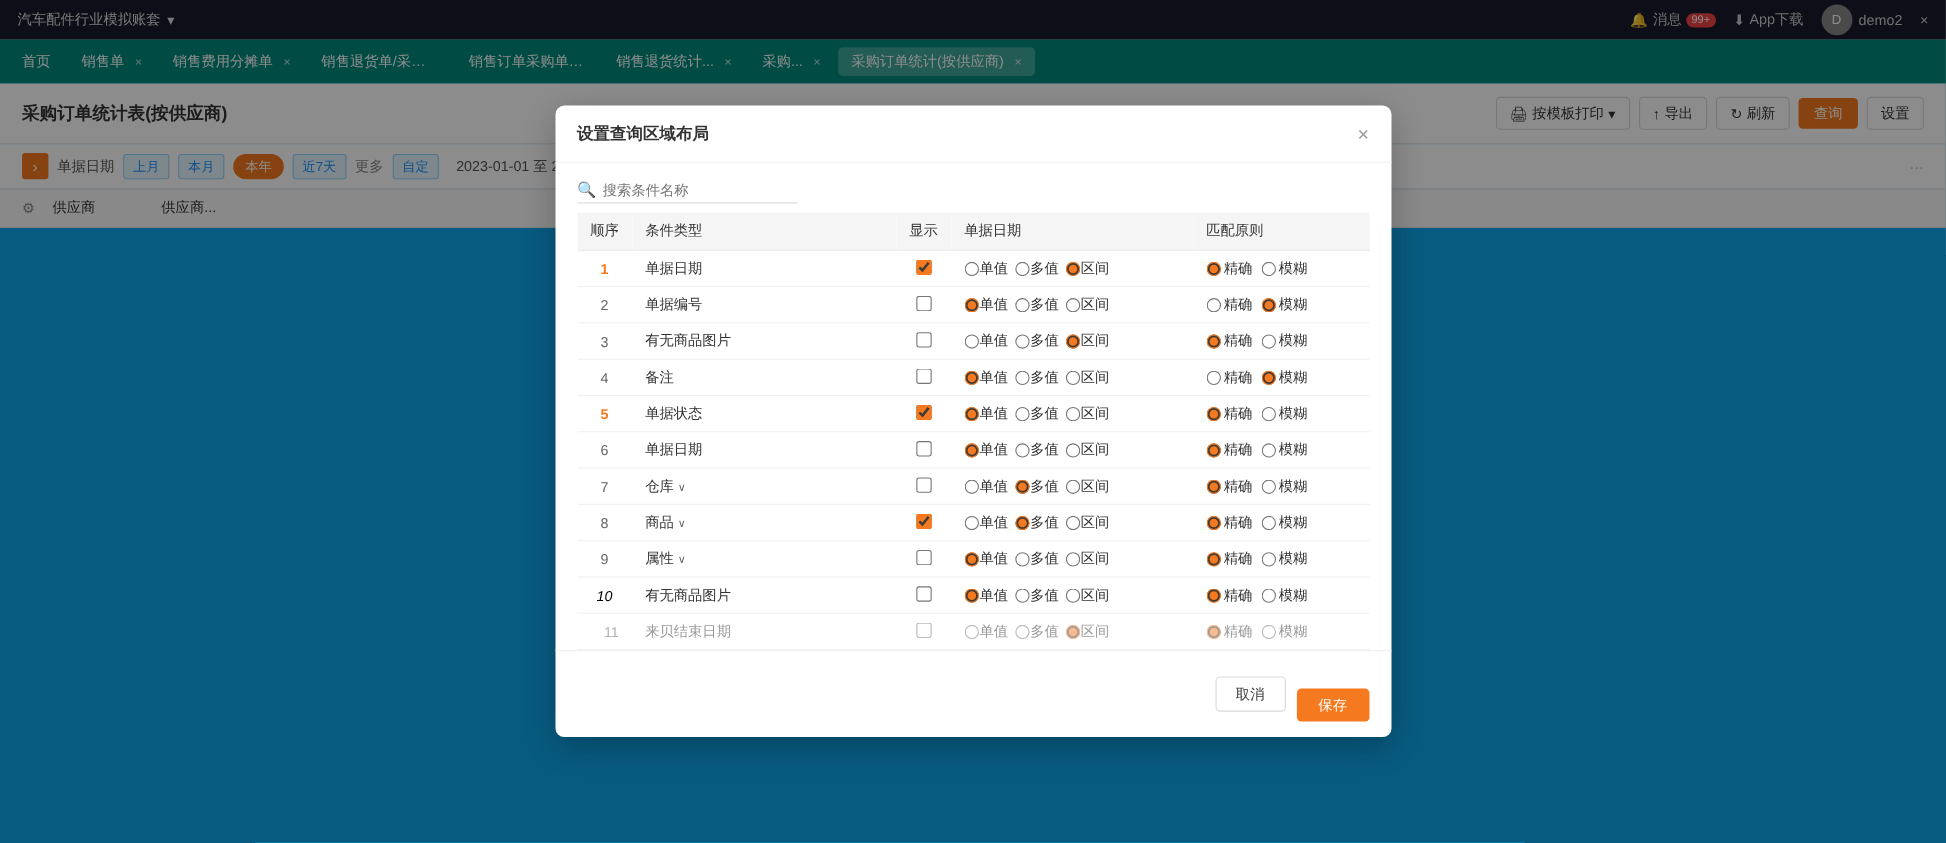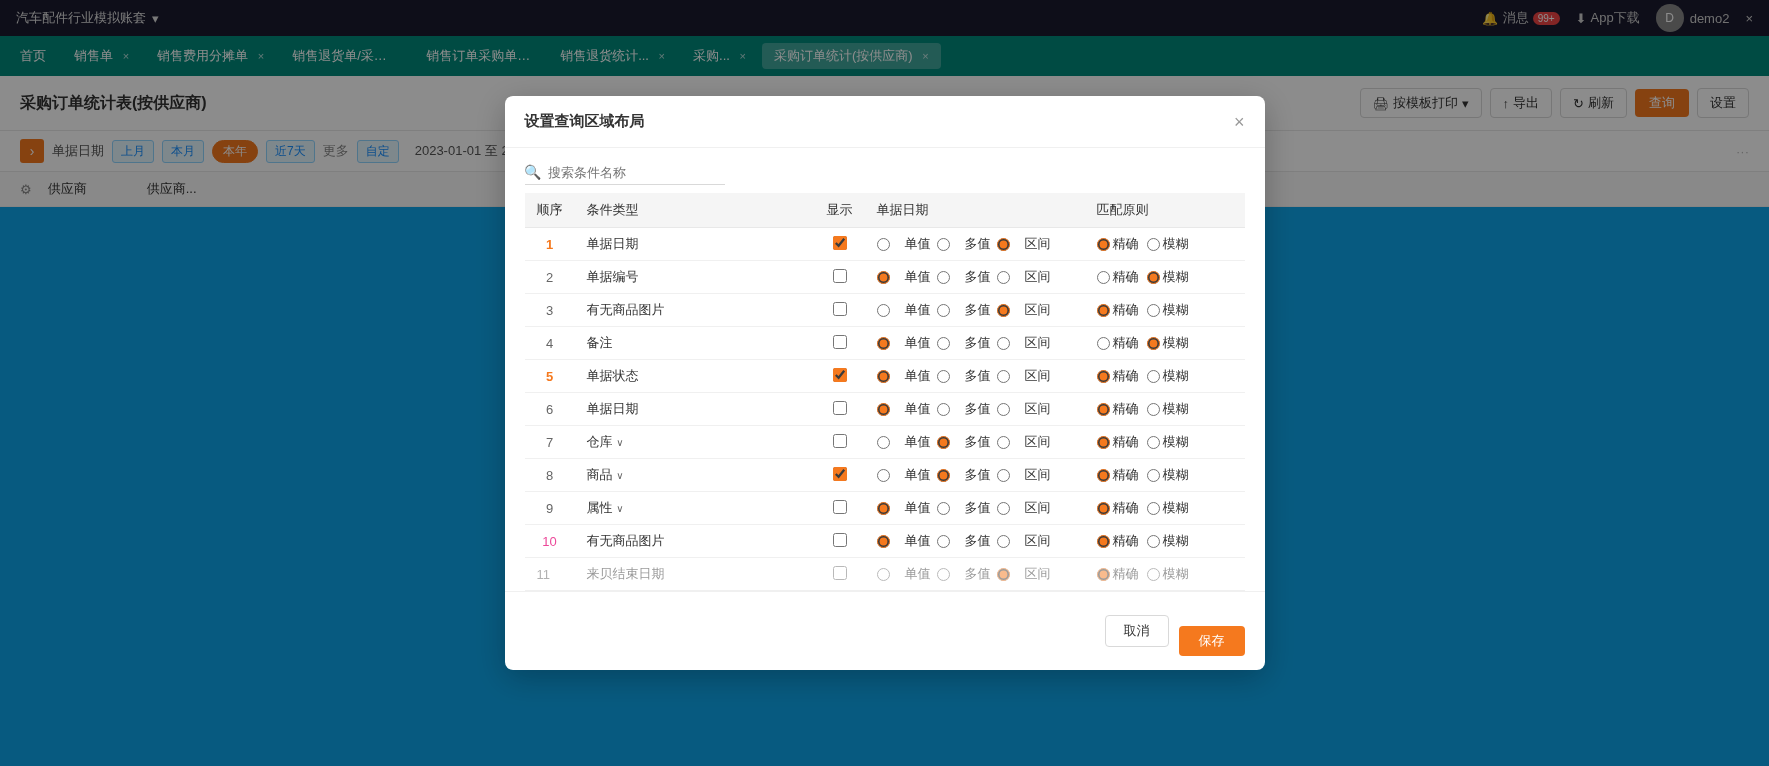--- a/index.html
+++ b/index.html
@@ -182,21 +182,21 @@
     .modal-table td {
       padding: 7px 12px;
       font-size: 13px;
       color: #333;
       border-bottom: 1px solid #f0f0f0;
       vertical-align: middle;
     }
 
     
     .radio-group { display: flex; align-items: center; gap: 6px; flex-wrap: nowrap; }
-    .radio-item { display: flex; align-items: center; gap: 15px; cursor: pointer; white-space: nowrap; }
+    .radio-item { display: flex; align-items: center; gap: 1px; cursor: pointer; white-space: nowrap; }
     .radio-item input[type="radio"] { accent-color: #f5791e; cursor: pointer; }
 
     
     input[type="checkbox"] { accent-color: #f5791e; cursor: pointer; width: 14px; height: 14px; }
 
     
     .match-group { display: flex; align-items: flex-start; gap: 8px; }
     .match-item { display: flex; align-items: center; gap: 3px; cursor: pointer; white-space: nowrap; }
     .match-item input[type="radio"] { accent-color: #f5791e; }
 
@@ -643,21 +643,21 @@
         <span>精确</span>
       </label>
       <label class="match-item">
         <input type="radio" name="match_8" style="">
         <span>模糊</span>
       </label>
     </div>
               </td>
             </tr>
             <tr>
-              <td style="text-align: center;"><span style="color:#ec4899;">10</span></td>
+              <td style="text-align: center;"><span style="color:#000000;font-style:italic;">10</span></td>
               <td><span>有无商品图片</span></td>
               <td style="text-align: center;"><input type="checkbox" style=""></td>
               <td>
     <div class="radio-group">
       <label class="radio-item">
         <input type="radio" name="type_9" checked="" style="">
         <span>单值</span>
       </label>
       <label class="radio-item">
         <input type="radio" name="type_9" style="">
@@ -676,21 +676,21 @@
         <span>精确</span>
       </label>
       <label class="match-item">
         <input type="radio" name="match_9" style="">
         <span>模糊</span>
       </label>
     </div>
               </td>
             </tr>
             <tr class="partial">
-              <td style="text-align: left;"><span style="color:#666;">11</span></td>
+              <td style="text-align: right;"><span style="color:#666;">11</span></td>
               <td><span>来贝结束日期</span></td>
               <td style="text-align: center;"><input type="checkbox" style=""></td>
               <td>
     <div class="radio-group">
       <label class="radio-item">
         <input type="radio" name="type_10" style="">
         <span>单值</span>
       </label>
       <label class="radio-item">
         <input type="radio" name="type_10" style="">

